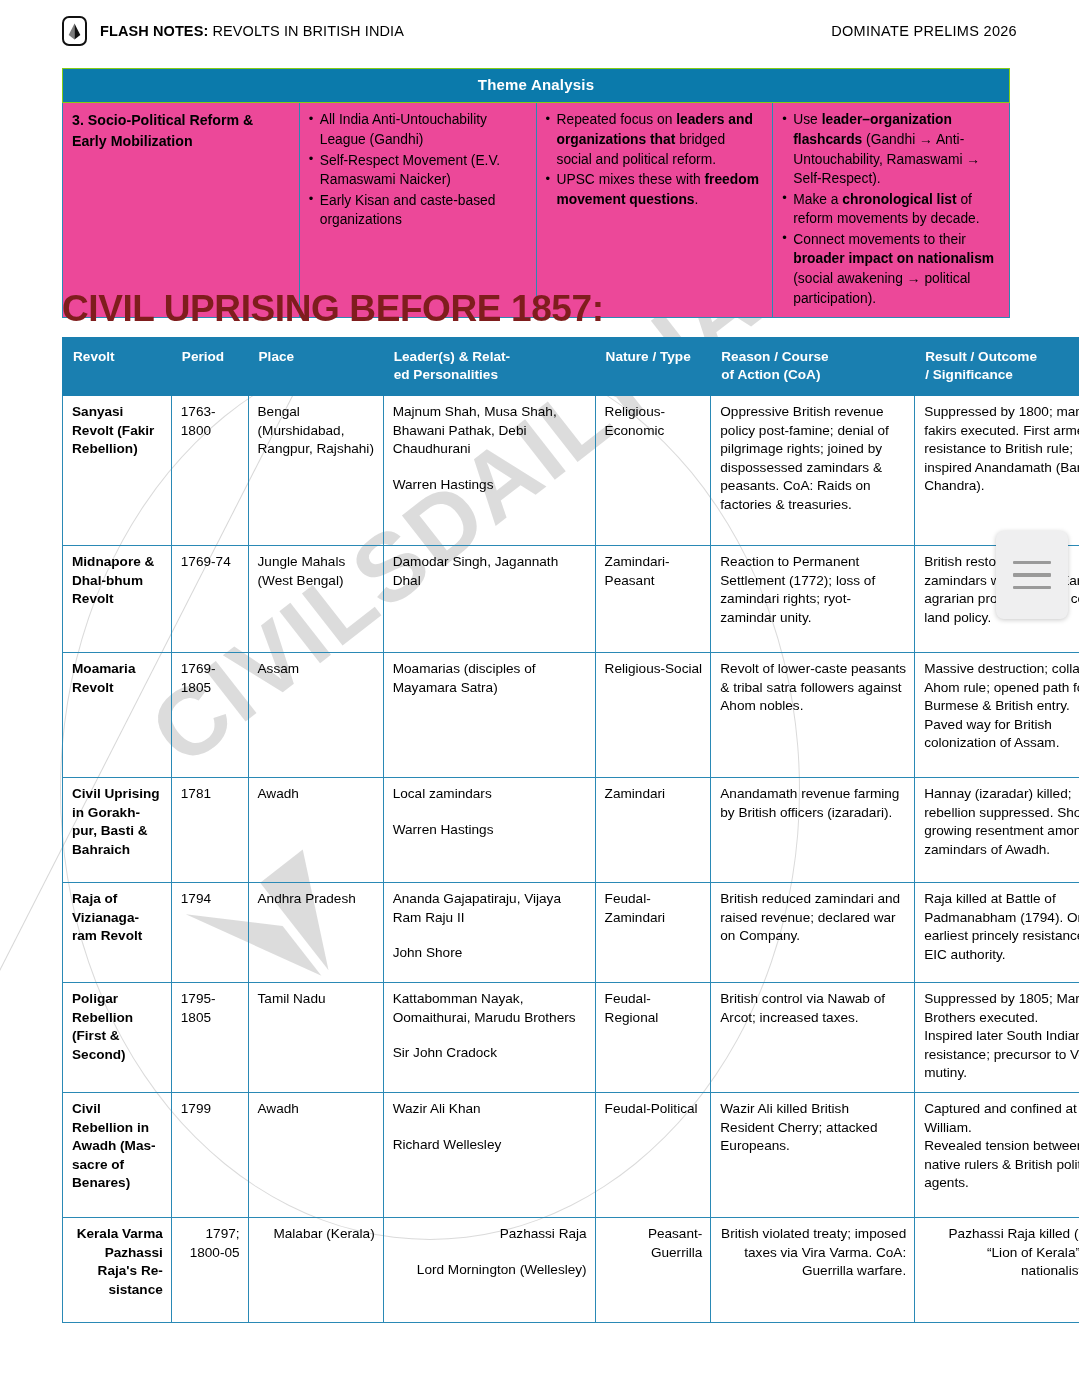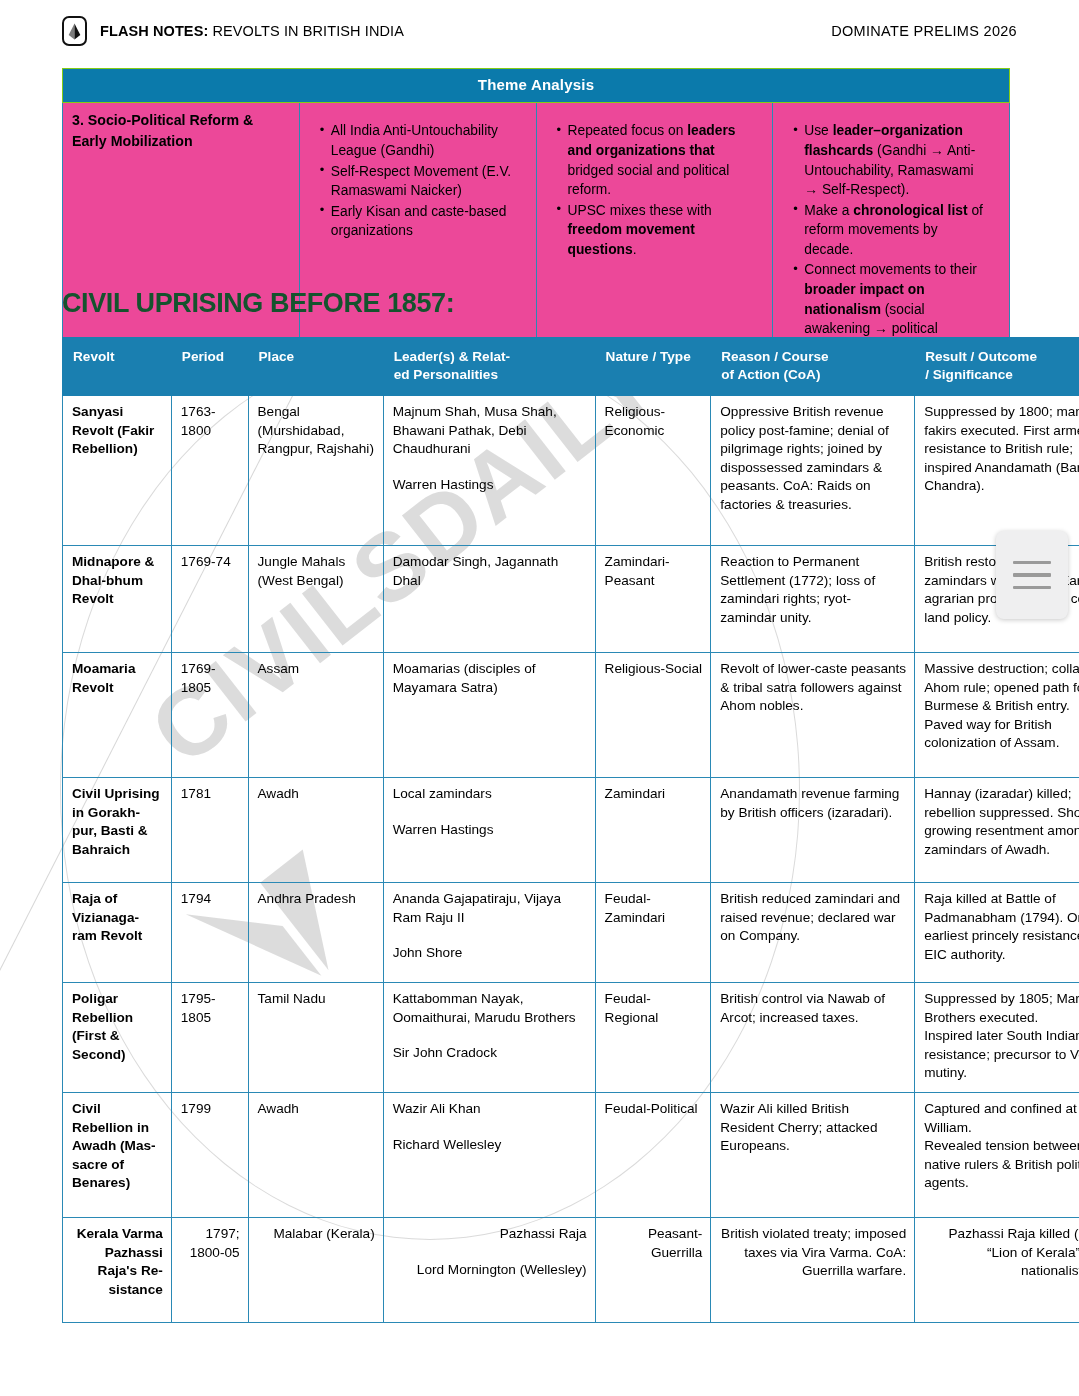--- a/index.html
+++ b/index.html
@@ -130,21 +130,21 @@
     border: 1px solid #84cc16;
     letter-spacing: 0.2px;
   }
   #theme-table td { background: #ec4899; }
   .theme-label {
     font-weight: 700;
     font-size: 14.2px;
     line-height: 1.48;
   }
   ul.bullets {
-    margin: 11px; padding: 0;
+    margin: 0; padding: 0;
     list-style: none;
   }
   ul.bullets li {
     position: relative;
     padding-left: 11px;
     margin-bottom: 1px;
     line-height: 1.42;
     font-size: 13.8px;
   }
   ul.bullets li::before {
@@ -152,23 +152,23 @@
     position: absolute;
     left: 0; top: -0.5px;
     font-size: 13px;
   }
   ul.bullets li b { font-weight: 700; }
 
   
   .section-title {
     position: absolute;
     left: 62px; top: 288px;
-    font-size: 27px;
+    font-size: 37px;
     font-weight: 700;
-    color: #14532d;
+    color: #7f1d1d;
     letter-spacing: -0.4px;
     z-index: 9;
     font-family: "Liberation Sans", sans-serif;
   }
 
   
   #revolt-table {
     left: 62px; top: 337px;
     width: 1064px;
   }

